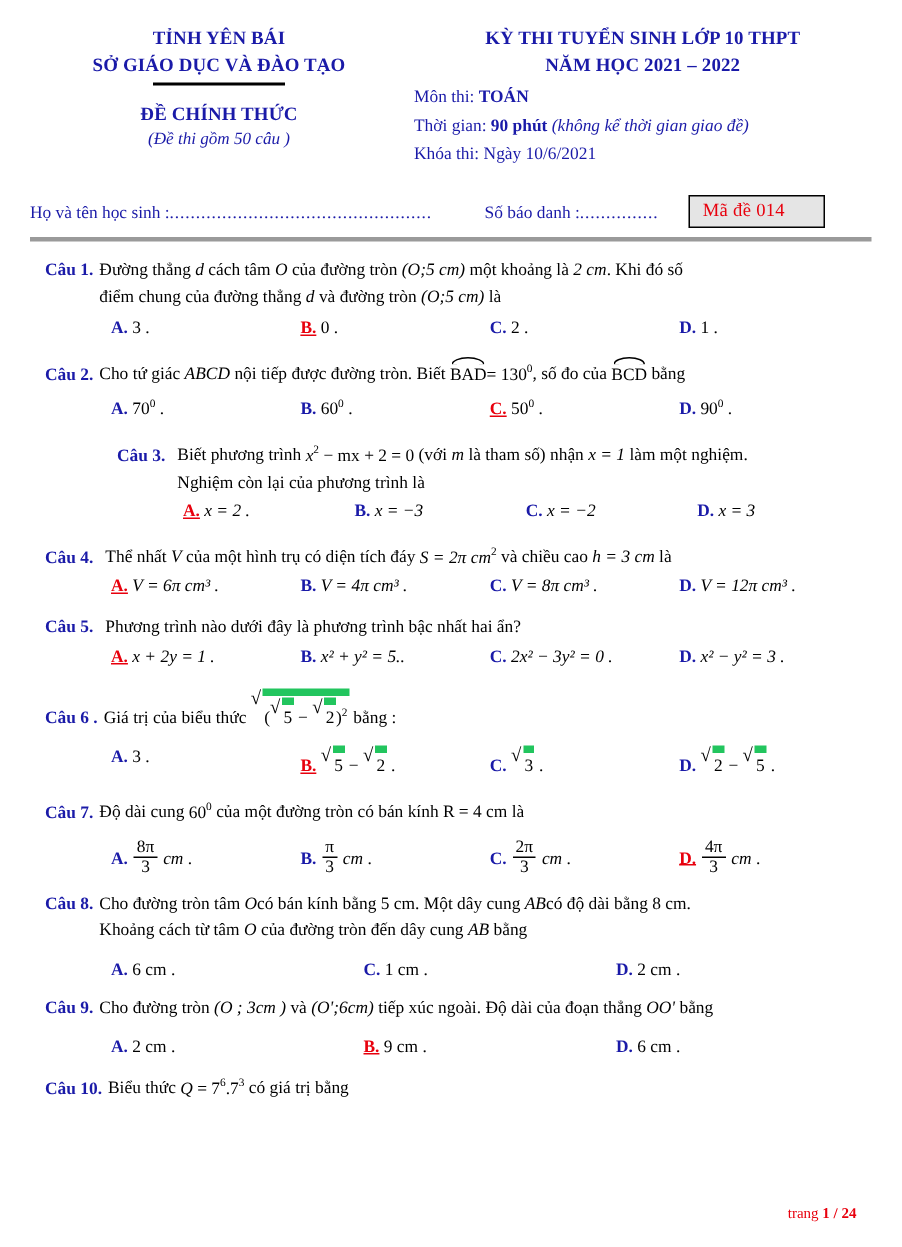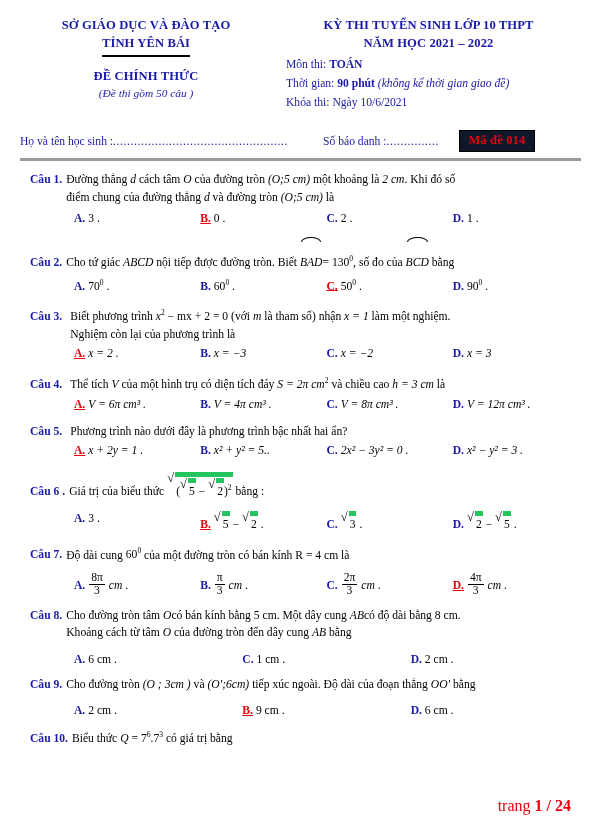--- a/index.html
+++ b/index.html
@@ -63,21 +63,20 @@
     font-style: italic;
     font-size: 11.4px;
     line-height: 17px;
     color: #1a1aa8;
   }
   .hdr-row {
     font-size: 11.6px;
     line-height: 19px;
     color: #1a1aa8;
     white-space: nowrap;
-    margin-left: 10px;
   }
   .hdr-row b { font-weight: bold; }
   .hdr-row i { font-style: italic; }
 
   
   .candidate {
     margin-top: 18px;
     display: flex;
     align-items: center;
     color: #1a1aa8;
@@ -87,27 +86,27 @@
   .dotleader {
     flex: 0 0 auto;
     overflow: hidden;
     color: #1a1aa8;
     letter-spacing: .6px;
   }
   .dots-long { width: 210px; }
   .dots-short { width: 70px; }
   .code-box {
     border: 1.4px solid #000000;
-    padding: 2px 9px 3px 9px;
+    padding: 2px 26px 3px 9px;
     margin-left: 2px;
     color: #e8000d;
-    font-weight: bold;
+    font-weight: normal;
     font-size: 12.4px;
     letter-spacing: .2px;
-    background: #0f172a;
+    background: #e5e5e5;
   }
   .thick-rule {
     height: 3px;
     background: #9a9a9a;
     margin-top: 6px;
     margin-bottom: 10px;
   }
 
   
   .qlist { padding: 0 2px 0 10px; }
@@ -136,22 +135,21 @@
   .q-text.justify { text-align: justify; }
   .q-text .ind { display: block; }
 
   
   .mi { font-style: italic; font-family: "Liberation Serif", serif; }
   .sup { font-size: 7.6px; vertical-align: super; }
   .nowrap { white-space: nowrap; }
   .angle {
     display: inline-block;
     position: relative;
-    font-style: italic;
-    padding-top: 17px;
+    padding-top: 3px;
   }
   .angle::before {
     content: "";
     position: absolute;
     left: 1px; right: 1px; top: 0px;
     height: 4px;
     border-top: 1.1px solid #000;
     border-left: 1.1px solid #000;
     border-right: 1.1px solid #000;
     border-radius: 50% 50% 0 0 / 100% 100% 0 0;
@@ -214,34 +212,34 @@
     color: #e8000d;
     text-decoration: underline;
   }
 
   
   .footer {
     position: absolute;
     right: 30px;
     bottom: 16px;
     color: #e8000d;
-    font-size: 16px;
+    font-size: 10px;
   }
   .footer b { font-weight: bold; }
 </style>
 </head>
 <body>
 
 <div class="page">
 
   <div class="header">
 
     <div class="hdr-left">
+      <div class="hdr-line-bold">TỈNH YÊN BÁI</div>
       <div class="hdr-line-bold">SỞ GIÁO DỤC VÀ ĐÀO TẠO</div>
-      <div class="hdr-line-bold">TỈNH YÊN BÁI</div>
       <div class="hdr-rule"></div>
       <div class="hdr-line-bold">ĐỀ CHÍNH THỨC</div>
       <div class="hdr-italic">(Đề thi gồm 50 câu )</div>
     </div>
 
     <div class="hdr-right">
       <div class="hdr-line-bold hdr-center">KỲ THI TUYỂN SINH LỚP 10 THPT</div>
       <div class="hdr-line-bold hdr-center" style="margin-bottom:3px;">NĂM HỌC 2021 – 2022</div>
       <div class="hdr-row">
         <span>Môn thi:</span>
@@ -312,21 +310,21 @@
         </span>
       </div>
       <div class="opts tight">
         <span class="opt"><span class="opt-label">A.</span> <span>70</span><span class="sup">0</span> .</span>
         <span class="opt"><span class="opt-label">B.</span> <span>60</span><span class="sup">0</span> .</span>
         <span class="opt correct"><span class="opt-label">C.</span> <span>50</span><span class="sup">0</span> .</span>
         <span class="opt"><span class="opt-label">D.</span> <span>90</span><span class="sup">0</span> .</span>
       </div>
     </div>
 
-    <div class="q" style="margin-top:10px;">
+    <div class="q" style="margin-top:10px;margin-left:48px;">
       <div class="q-body">
         <span class="q-num" style="padding-right:8px;">Câu 3.</span>
         <span class="q-text justify">
           <span>Biết phương trình</span>
           <span class="nowrap"><span class="mi">x</span><span class="sup">2</span> <span>− mx + 2 = 0</span></span>
           <span>(với</span>
           <span class="mi">m</span>
           <span>là tham số) nhận</span>
           <span class="mi nowrap">x = 1</span>
           <span>làm một nghiệm.</span>
@@ -338,21 +336,21 @@
         <span class="opt"><span class="opt-label">B.</span> <span class="mi">x = −3</span></span>
         <span class="opt"><span class="opt-label">C.</span> <span class="mi">x = −2</span></span>
         <span class="opt"><span class="opt-label">D.</span> <span class="mi">x = 3</span></span>
       </div>
     </div>
 
     <div class="q" style="margin-top:10px;">
       <div class="q-body">
         <span class="q-num" style="padding-right:8px;">Câu 4.</span>
         <span class="q-text">
-          <span>Thể tích</span>
+          <span>Thể nhất</span>
           <span class="mi">V</span>
           <span>của một hình trụ có diện tích đáy</span>
           <span class="nowrap"><span class="mi">S = 2π cm</span><span class="sup">2</span></span>
           <span>và chiều cao</span>
           <span class="mi nowrap">h = 3 cm</span>
           <span>là</span>
         </span>
       </div>
       <div class="opts tight">
         <span class="opt correct"><span class="opt-label">A.</span> <span class="mi">V = 6π cm³ .</span></span>

